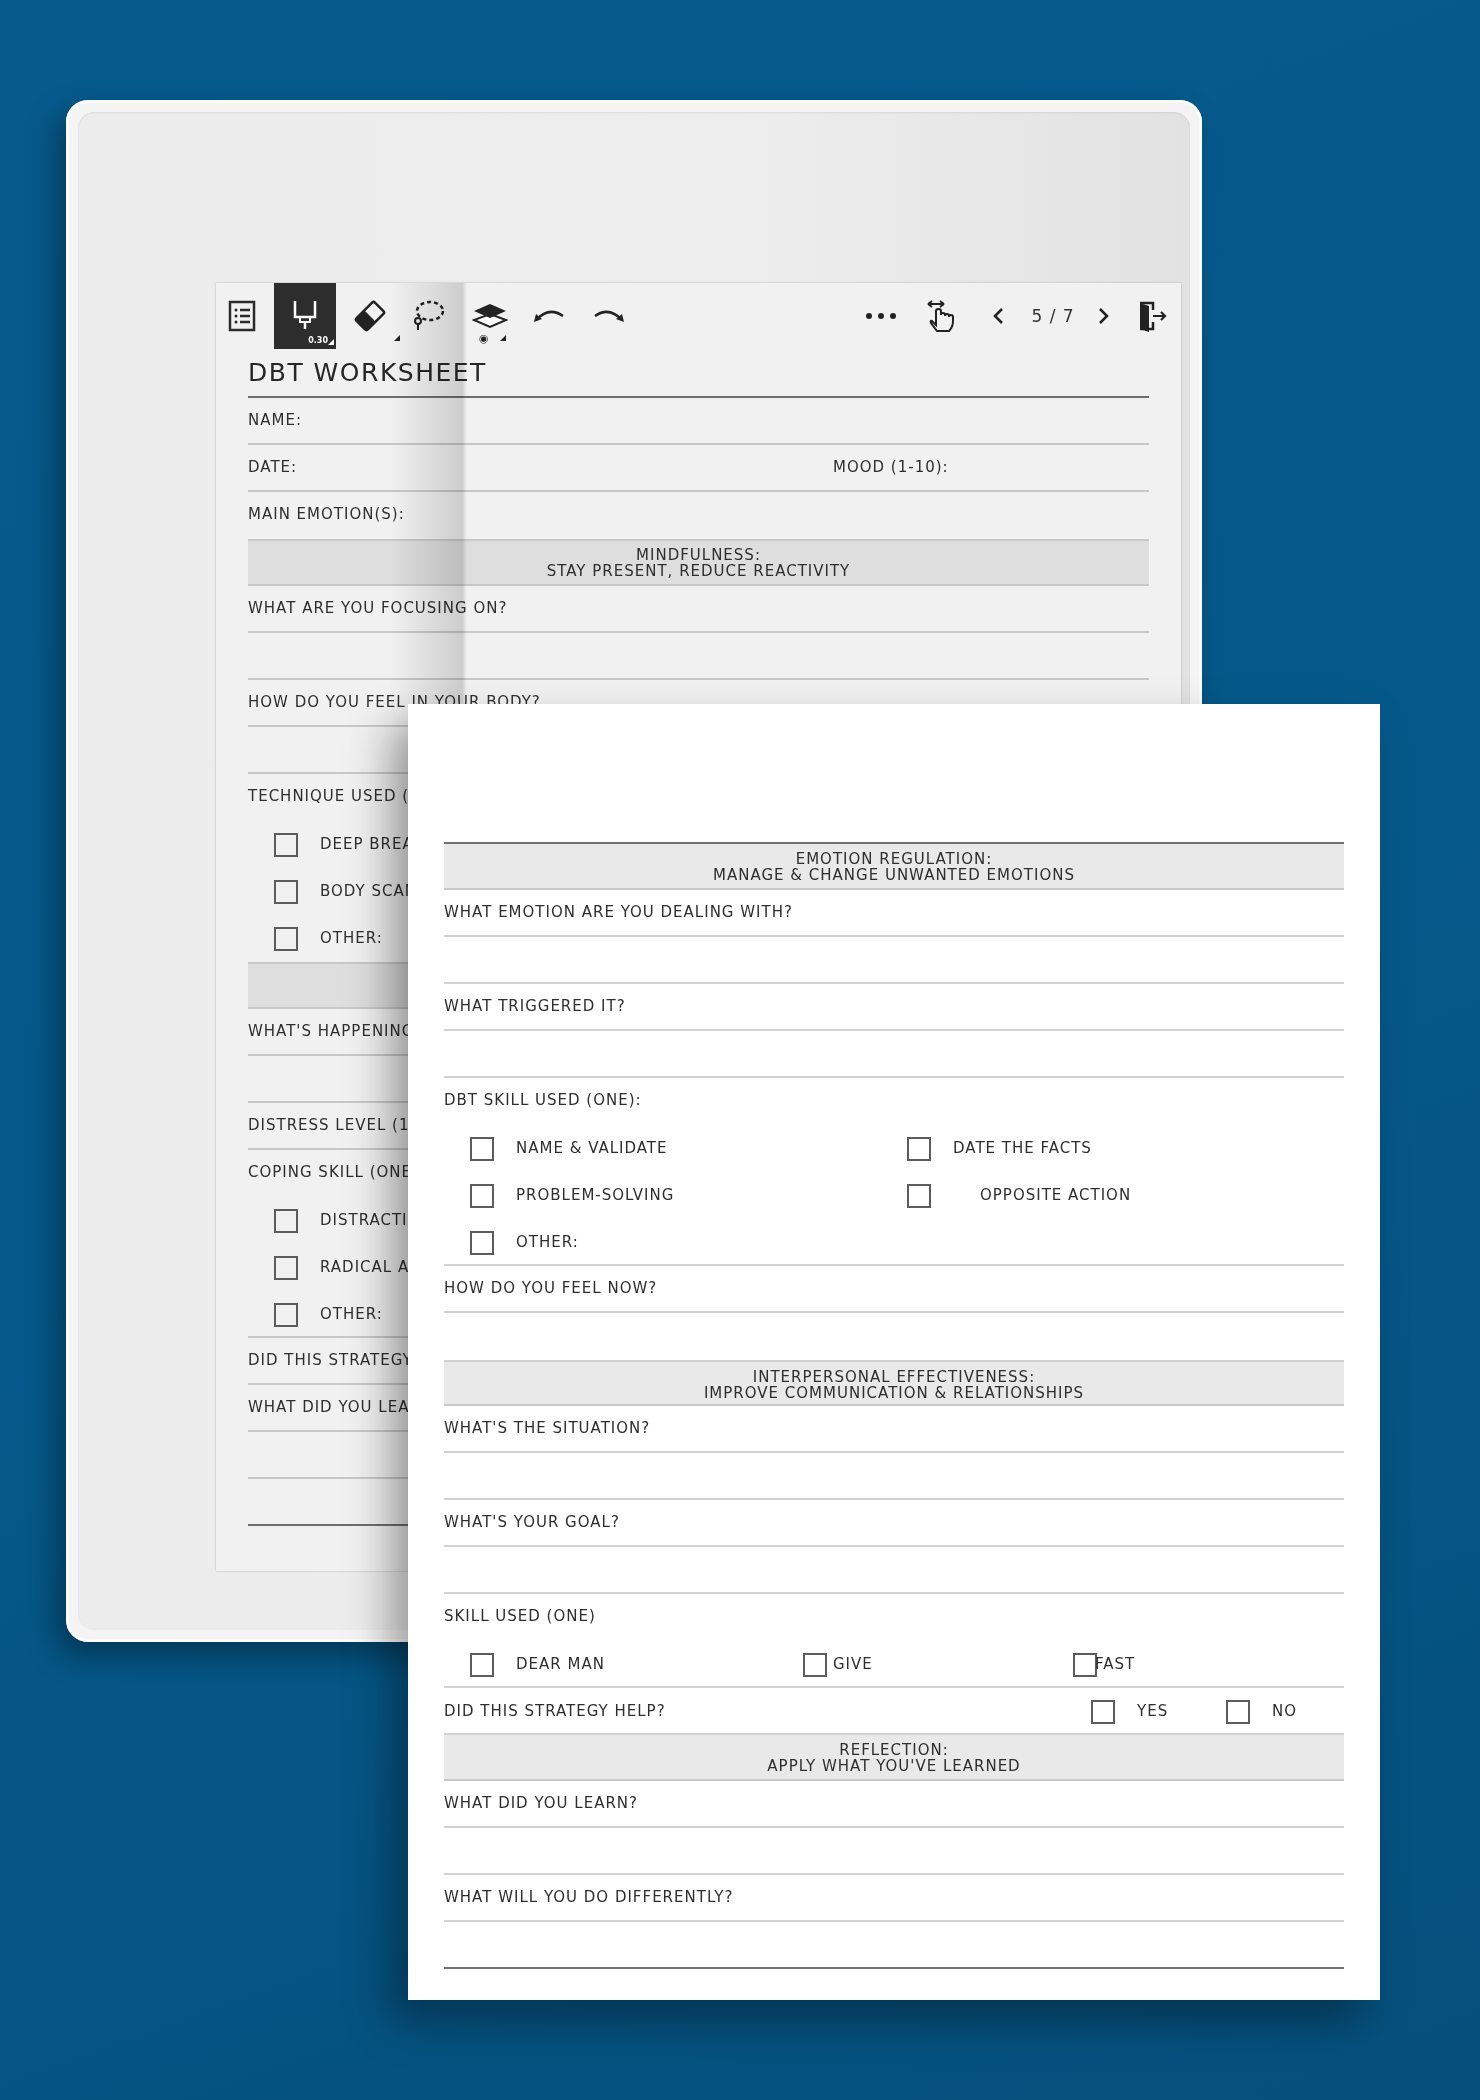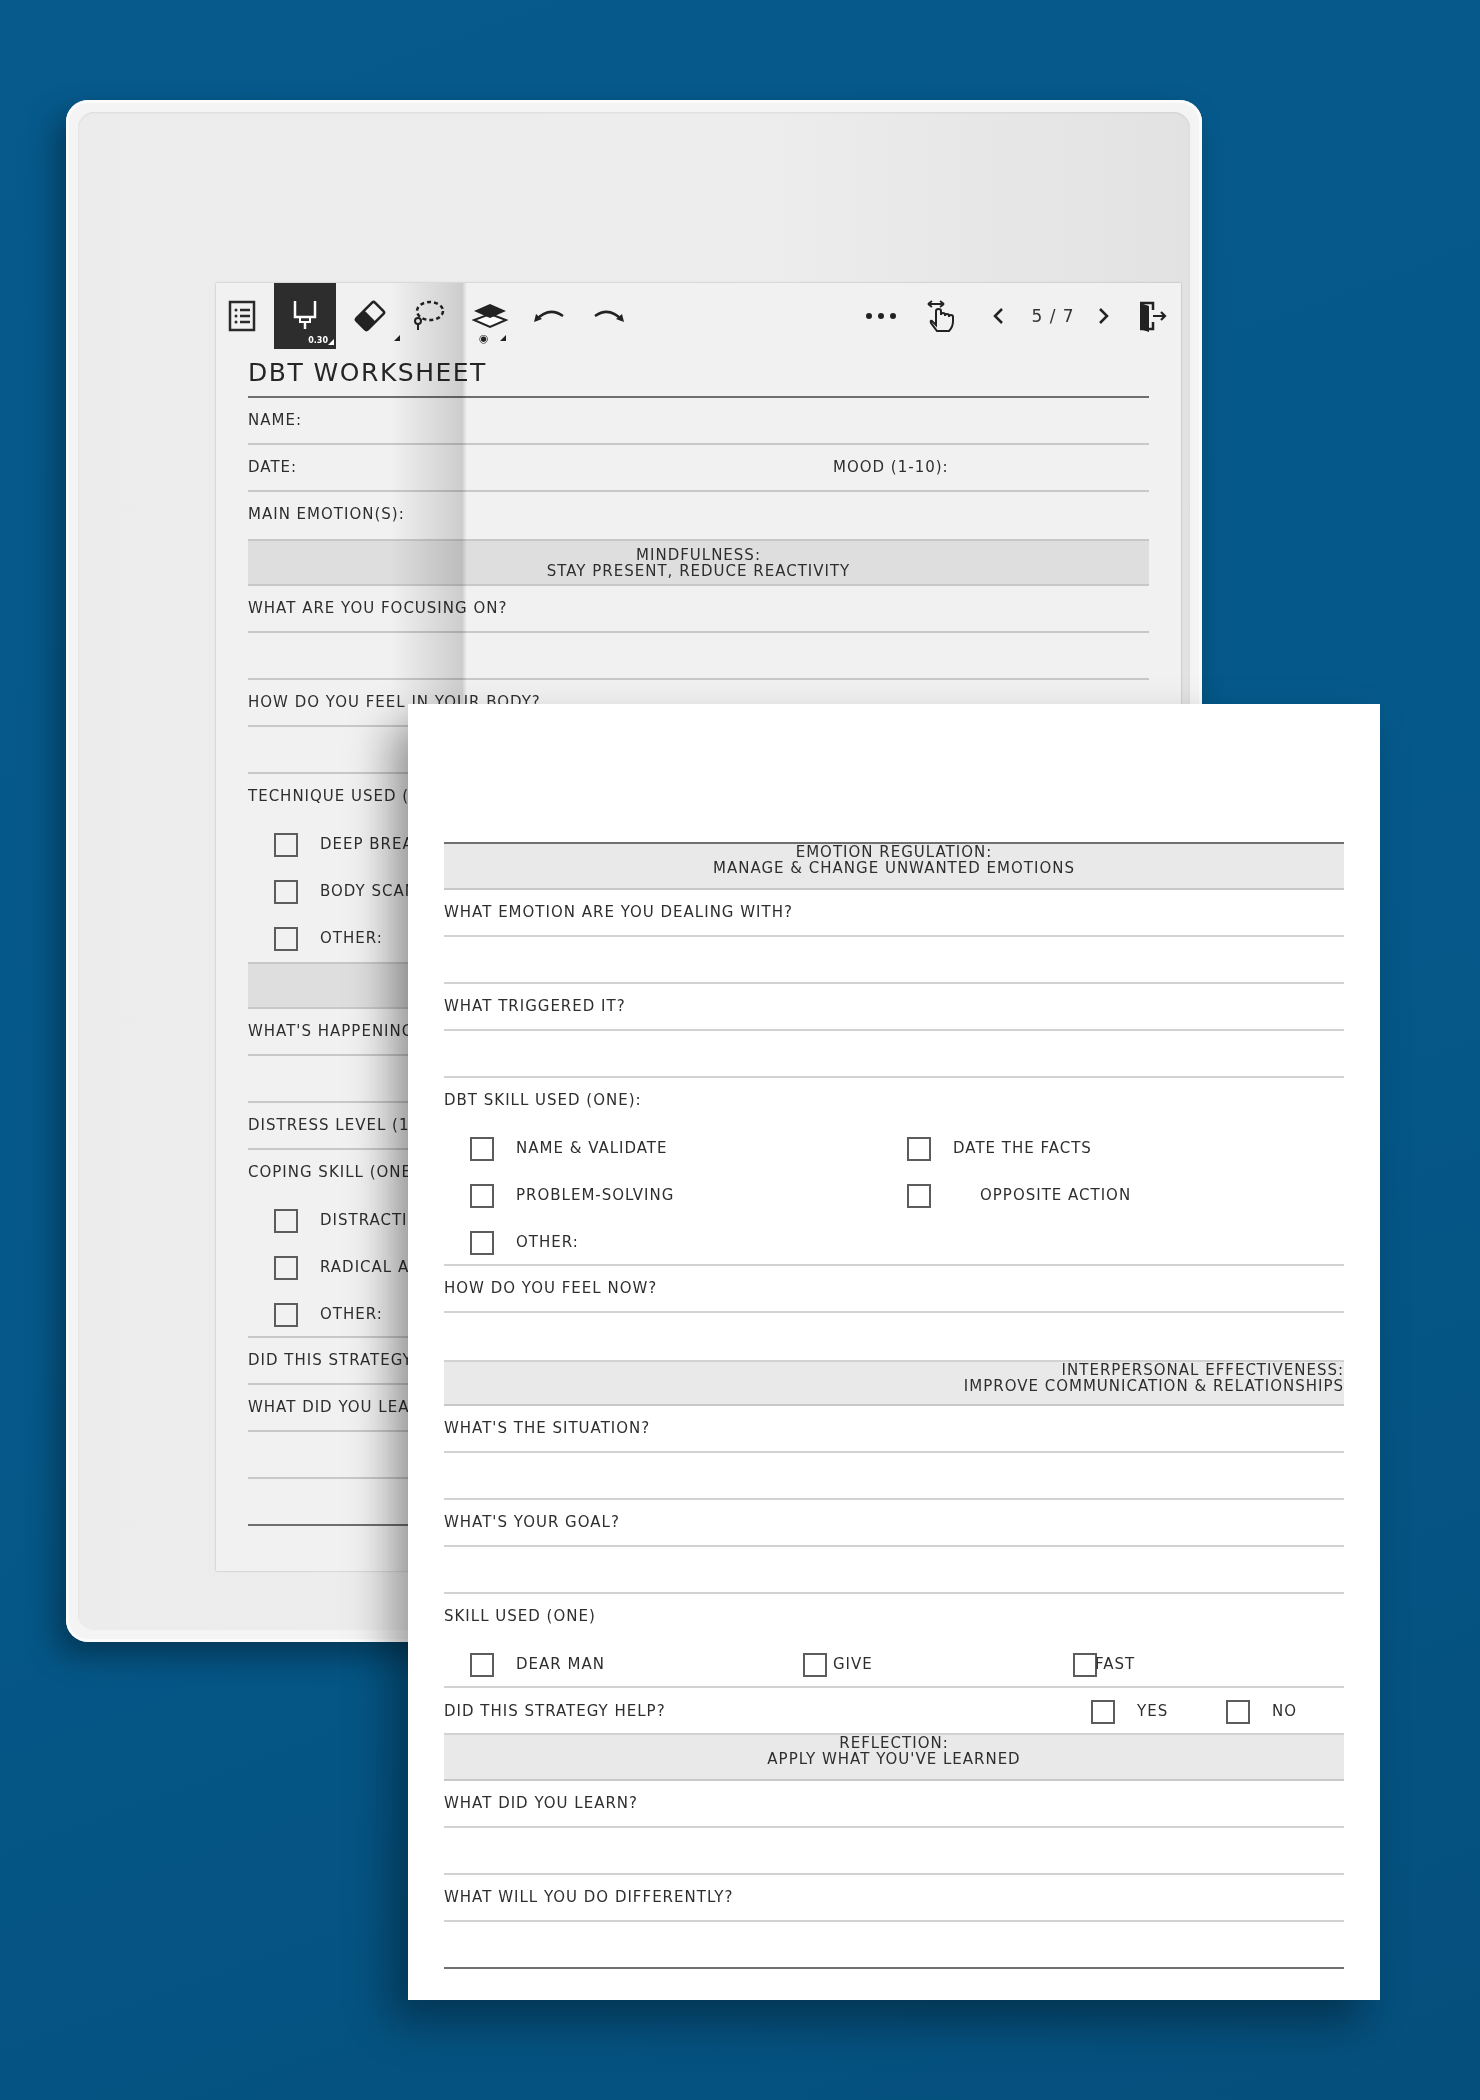--- a/index.html
+++ b/index.html
@@ -70,21 +70,21 @@
   
   .paper {
     position: absolute; left: 408px; top: 704px; width: 972px; height: 1296px;
     background: #ffffff;
     box-shadow: -18px 22px 40px rgba(0,0,0,0.35);
   }
   .pws { position: absolute; left: 36px; top: 138px; width: 900px; }
   .p-top-rule { height: 0; border-top: 2px solid #707070; }
   .pband {
     height: 46px; background: #e9e9e9; border-bottom: 2px solid #c8c8c8;
-    text-align: center; font-size: 15px; line-height: 16px; letter-spacing: 1px; color: #2e2e2e;
+    text-align: center; font-size: 15px; line-height: 16px; letter-spacing: 1px; padding-top: 7px; color: #2e2e2e;
   }
   .prow { position: relative; height: 47px; border-bottom: 2px solid #d2d2d2; font-size: 15px; letter-spacing: 1px; line-height: 44px; color: #2e2e2e; }
   .prow.nob { border-bottom: none; }
   .prow.dark { border-bottom: 2px solid #707070; }
   .pcheck { position: relative; height: 47px; font-size: 15px; letter-spacing: 1px; line-height: 47px; color: #2e2e2e; text-align: center; }
   .pcheck.bb { border-bottom: 2px solid #d2d2d2; }
   .pcheck .lbl { position: absolute; }
 </style>
 </head>
 <body>
@@ -266,21 +266,21 @@
       <span class="box" style="left:463px;"></span>
       <span class="lbl" style="left:536px;">OPPOSITE ACTION</span>
     </div>
     <div class="pcheck bb">
       <span class="box" style="left:26px;"></span>
       <span class="lbl" style="left:72px;">OTHER:</span>
     </div>
     <div class="prow"><span>HOW DO YOU FEEL NOW?</span></div>
     <div class="prow nob"></div>
 
-    <div class="pband" style="border-top:2px solid #d2d2d2;text-align:right;">
+    <div class="pband" style="border-top:2px solid #d2d2d2;">
       <div>INTERPERSONAL EFFECTIVENESS:</div>
       <div>IMPROVE COMMUNICATION &amp; RELATIONSHIPS</div>
     </div>
     <div class="prow"><span>WHAT'S THE SITUATION?</span></div>
     <div class="prow"></div>
     <div class="prow"><span>WHAT'S YOUR GOAL?</span></div>
     <div class="prow"></div>
     <div class="prow nob"><span>SKILL USED (ONE)</span></div>
     <div class="pcheck bb">
       <span class="box" style="left:26px;"></span>

